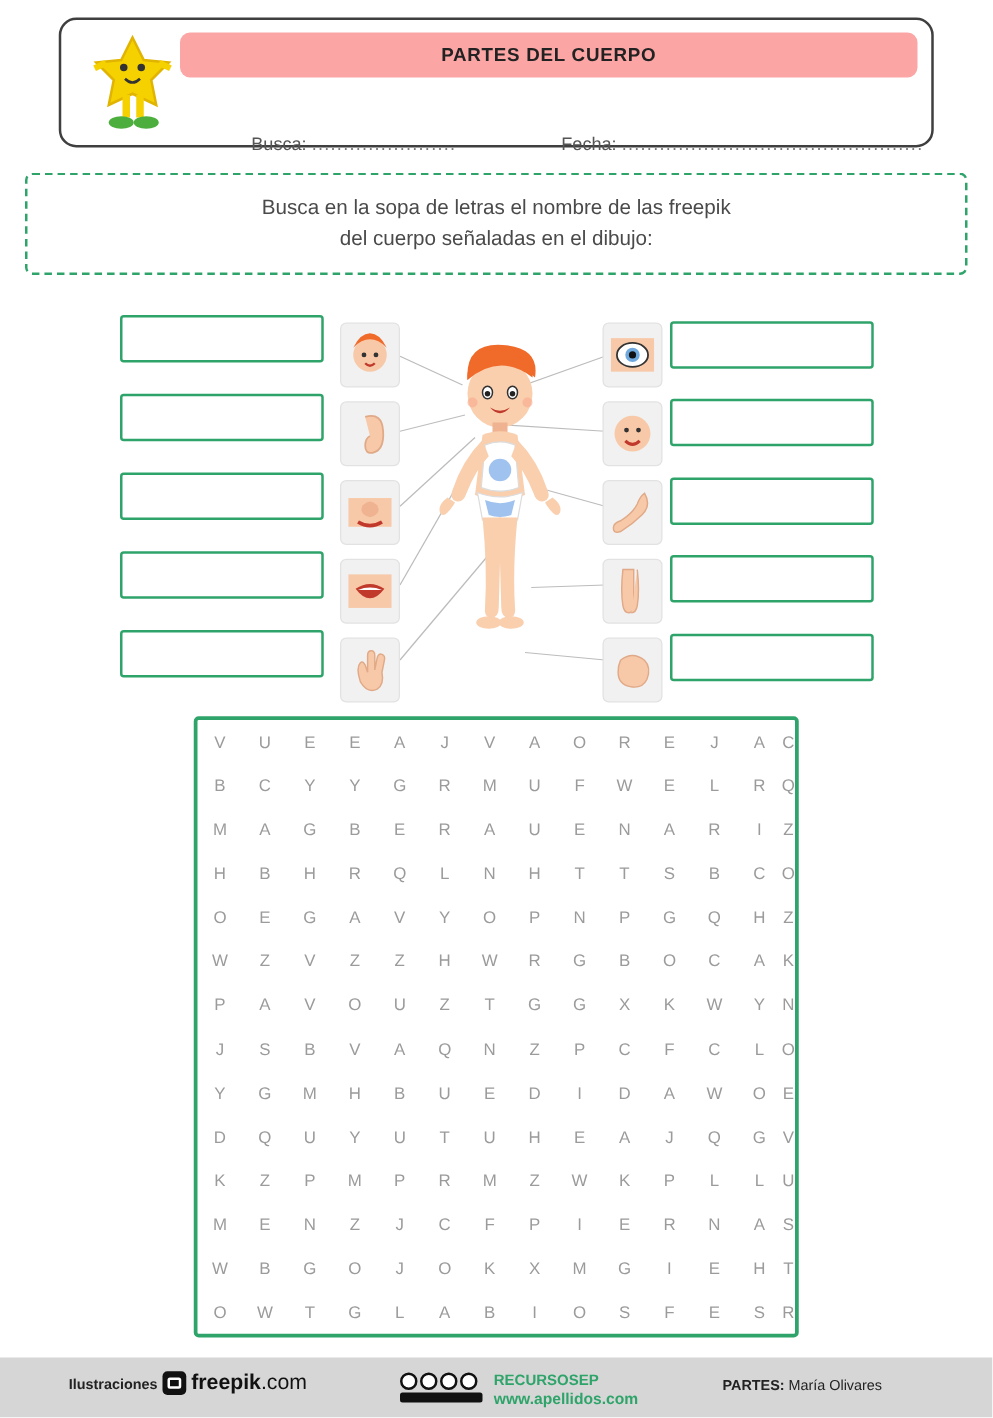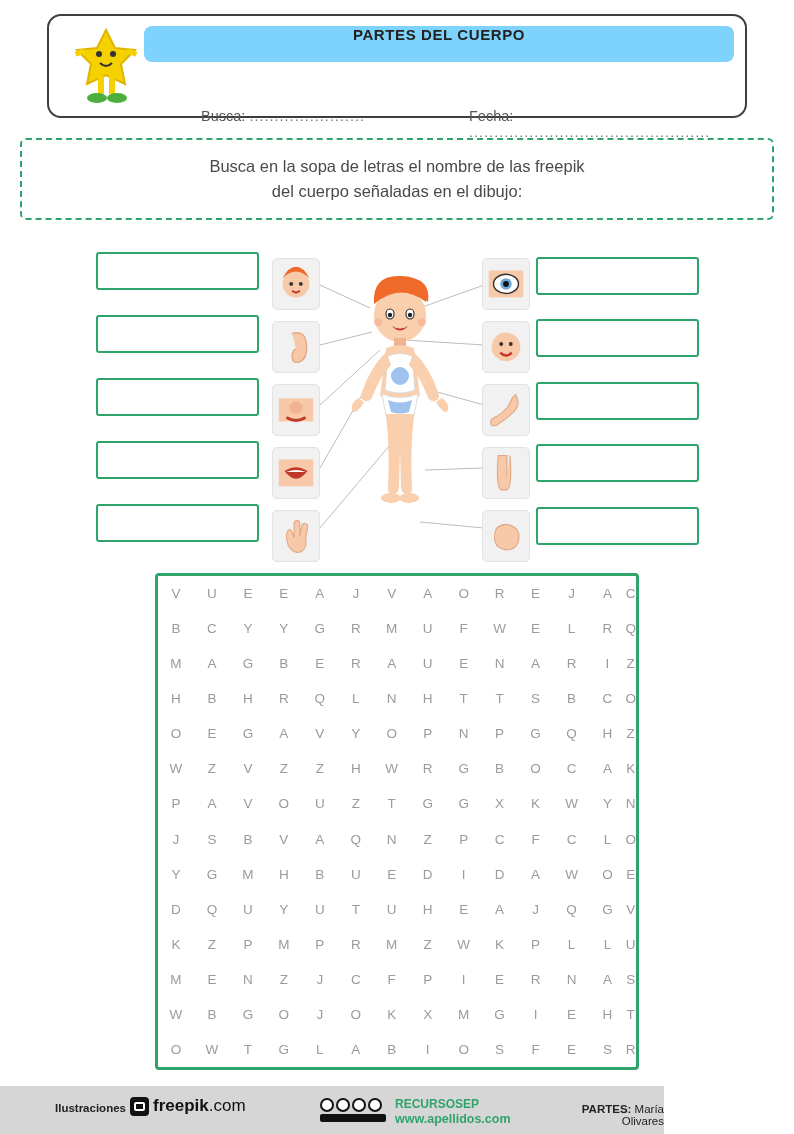--- a/index.html
+++ b/index.html
@@ -16,32 +16,32 @@
   .header-card{
     position:absolute;left:47px;top:14px;width:700px;height:104px;
     border:2px solid #3f3f3f;border-radius:14px;background:#fff;
     box-sizing:border-box;
   }
   .mascot{
     position:absolute;left:14px;top:8px;width:86px;height:88px;
   }
   .title-bar{
     position:absolute;left:95px;top:10px;width:590px;height:36px;
-    background:#7dd3fc;border-radius:8px;
-    display:flex;justify-content:center;
+    background:#fca5a5;border-radius:8px;
+    display:flex;align-items:center;justify-content:center;
   }
   .title-bar span{
     font-weight:bold;font-size:15px;letter-spacing:.6px;color:#222;
   }
   .field-row{
     position:absolute;color:#555;font-size:14.5px;
   }
   .f1{left:165px;top:62px;}
   .f2{left:152px;top:92px;}
-  .f3{left:420px;top:92px;}
+  .f3{left:400px;top:92px;}
   .dots{letter-spacing:1px;color:#777;}
 
   
   .instr{
     position:absolute;left:20px;top:138px;width:754px;height:82px;
     border:2px dashed #2fa46a;border-radius:6px;box-sizing:border-box;
     display:flex;flex-direction:column;align-items:center;justify-content:center;
     color:#4a4a4a;font-size:16.5px;line-height:25px;text-align:center;
   }
 
@@ -74,23 +74,22 @@
     grid-template-columns:repeat(13,1fr);
     grid-template-rows:repeat(14,1fr);
     align-items:center;justify-items:center;
   }
   .soup span{
     font-size:13.5px;color:#9b9b9b;font-family:"Liberation Sans", sans-serif;
   }
 
   
   .footer{
-    position:absolute;left:0;top:1086px;width:664px;height:48px;
+    position:absolute;left:0;top:1086px;width:794px;height:48px;
     background:#d6d6d6;
-    text-align:right;
   }
   .footer .ilus{position:absolute;left:55px;top:16px;font-size:11.5px;color:#222;font-weight:bold;}
   .freepik{
     position:absolute;left:130px;top:10px;display:flex;align-items:center;gap:4px;
   }
   .freepik .fbox{
     width:19px;height:19px;background:#111;border-radius:4px;position:relative;
   }
   .freepik .fbox:after{
     content:"";position:absolute;left:4px;top:5px;width:11px;height:9px;

